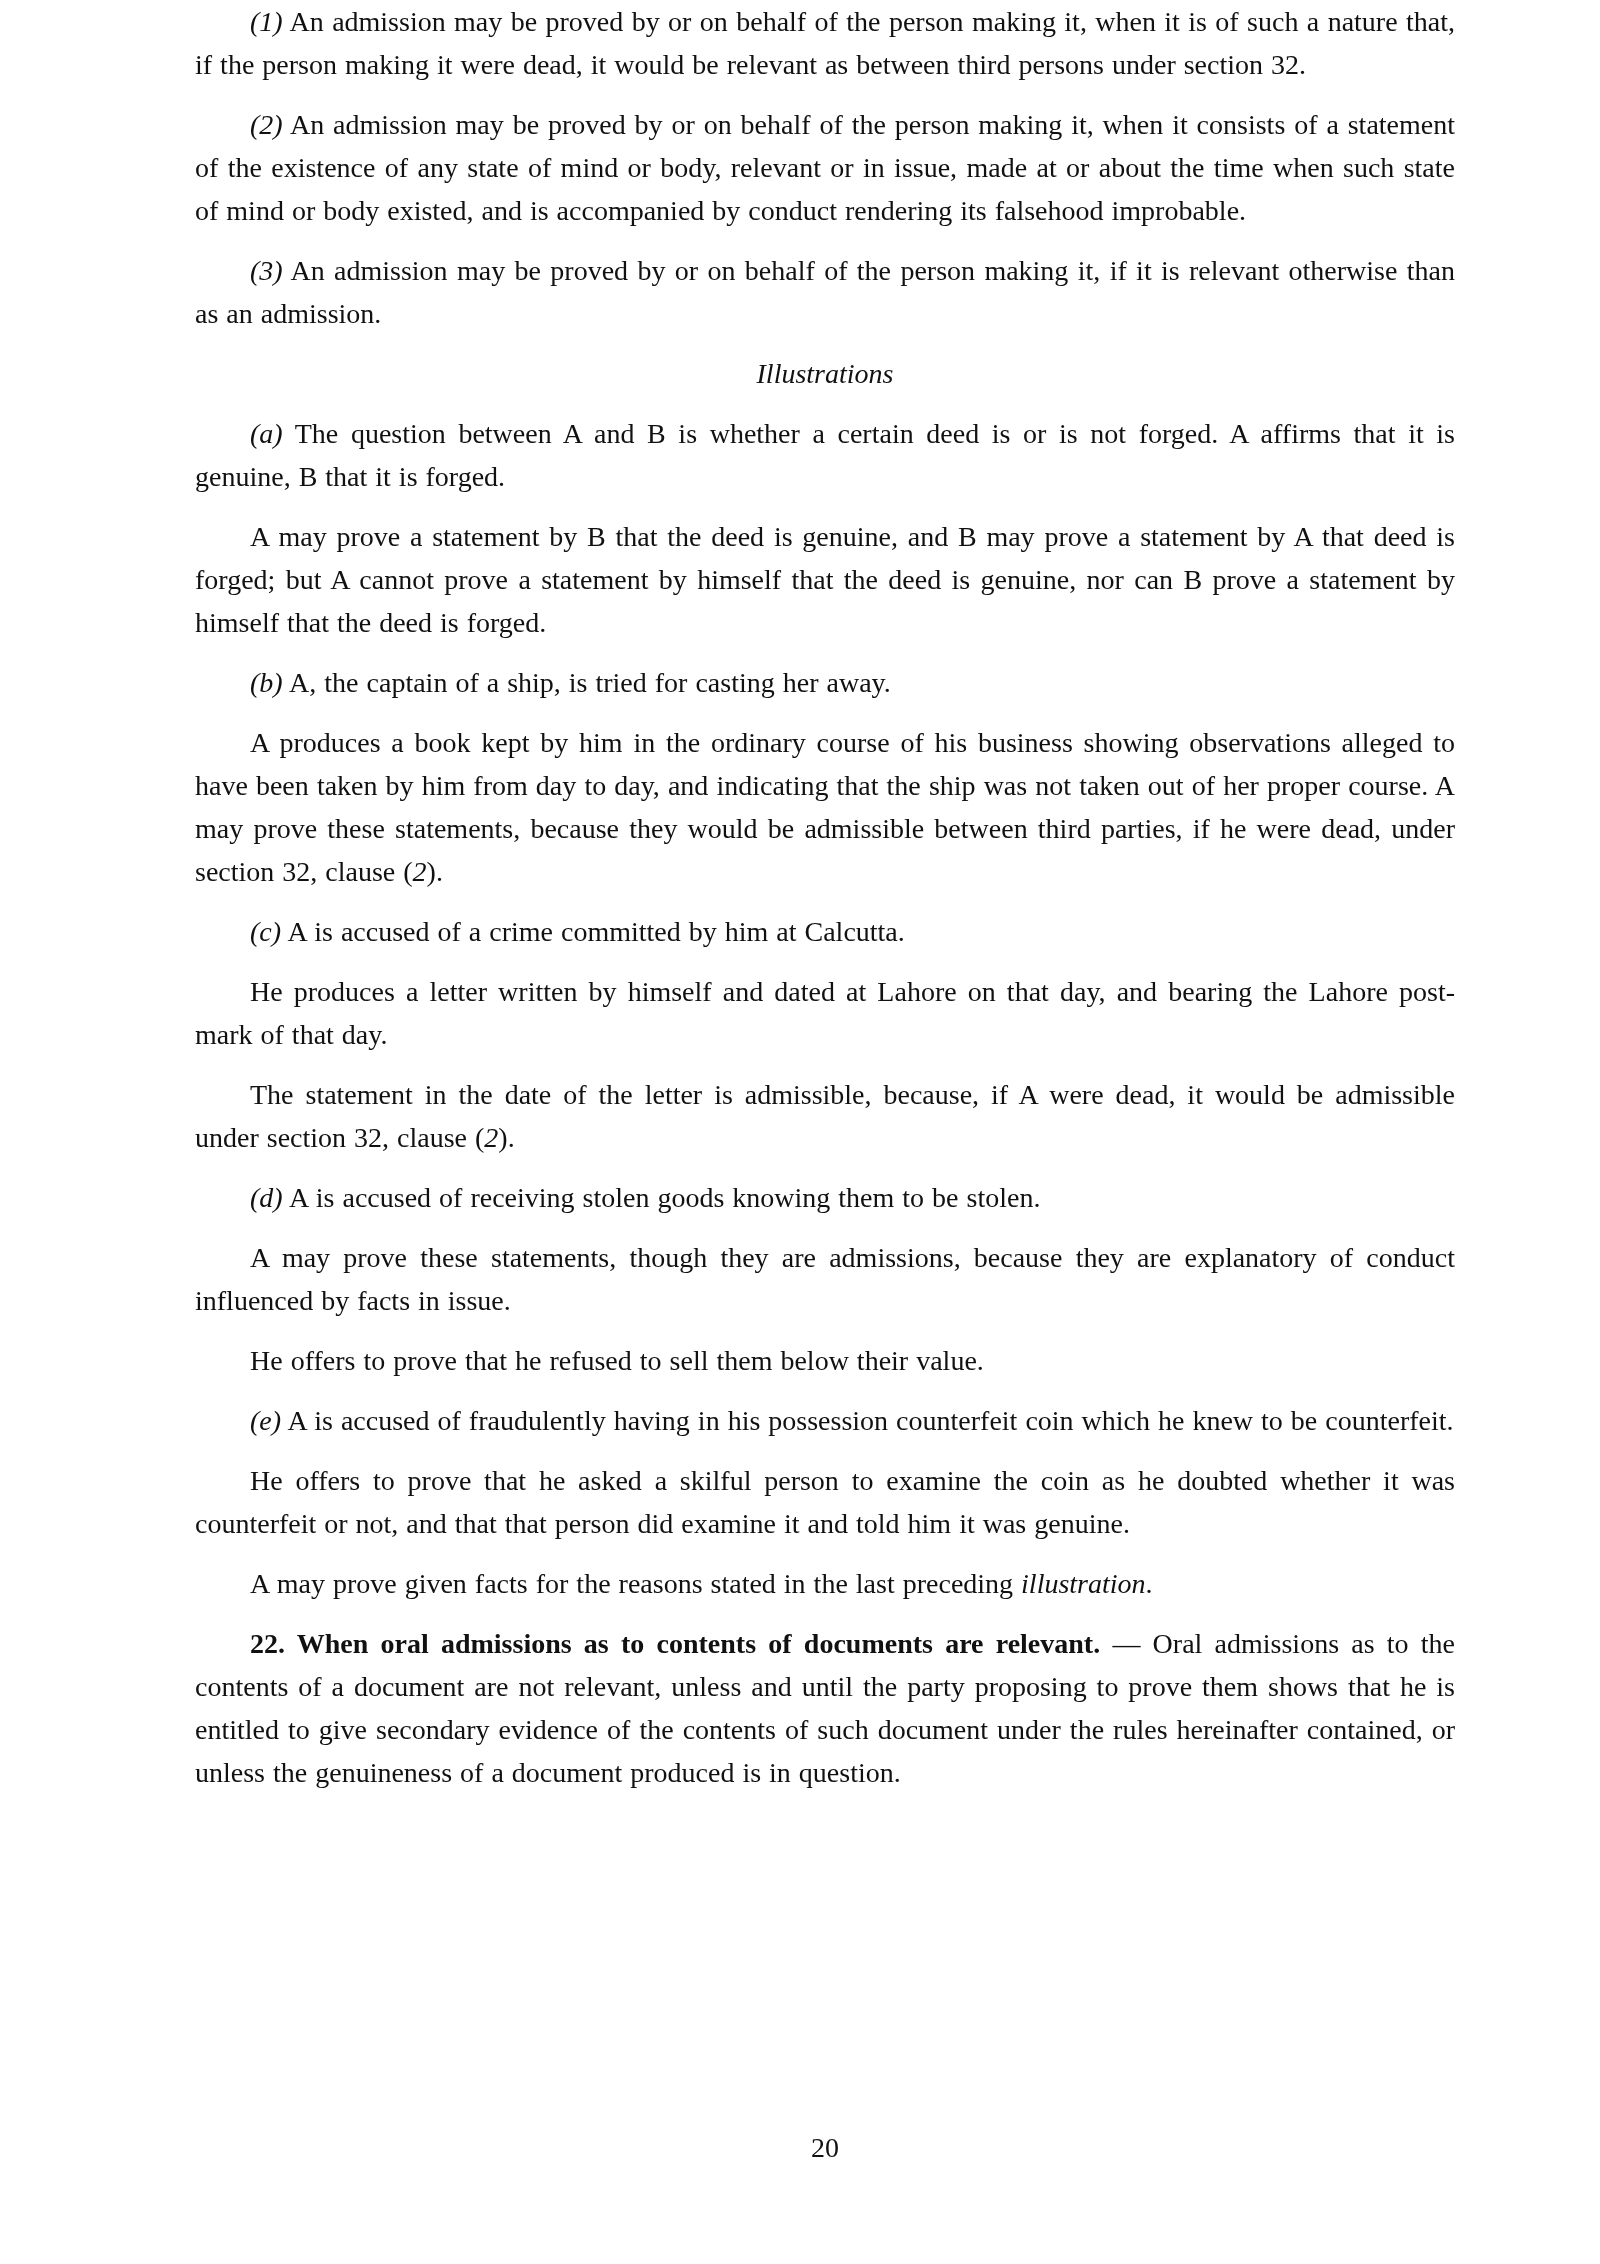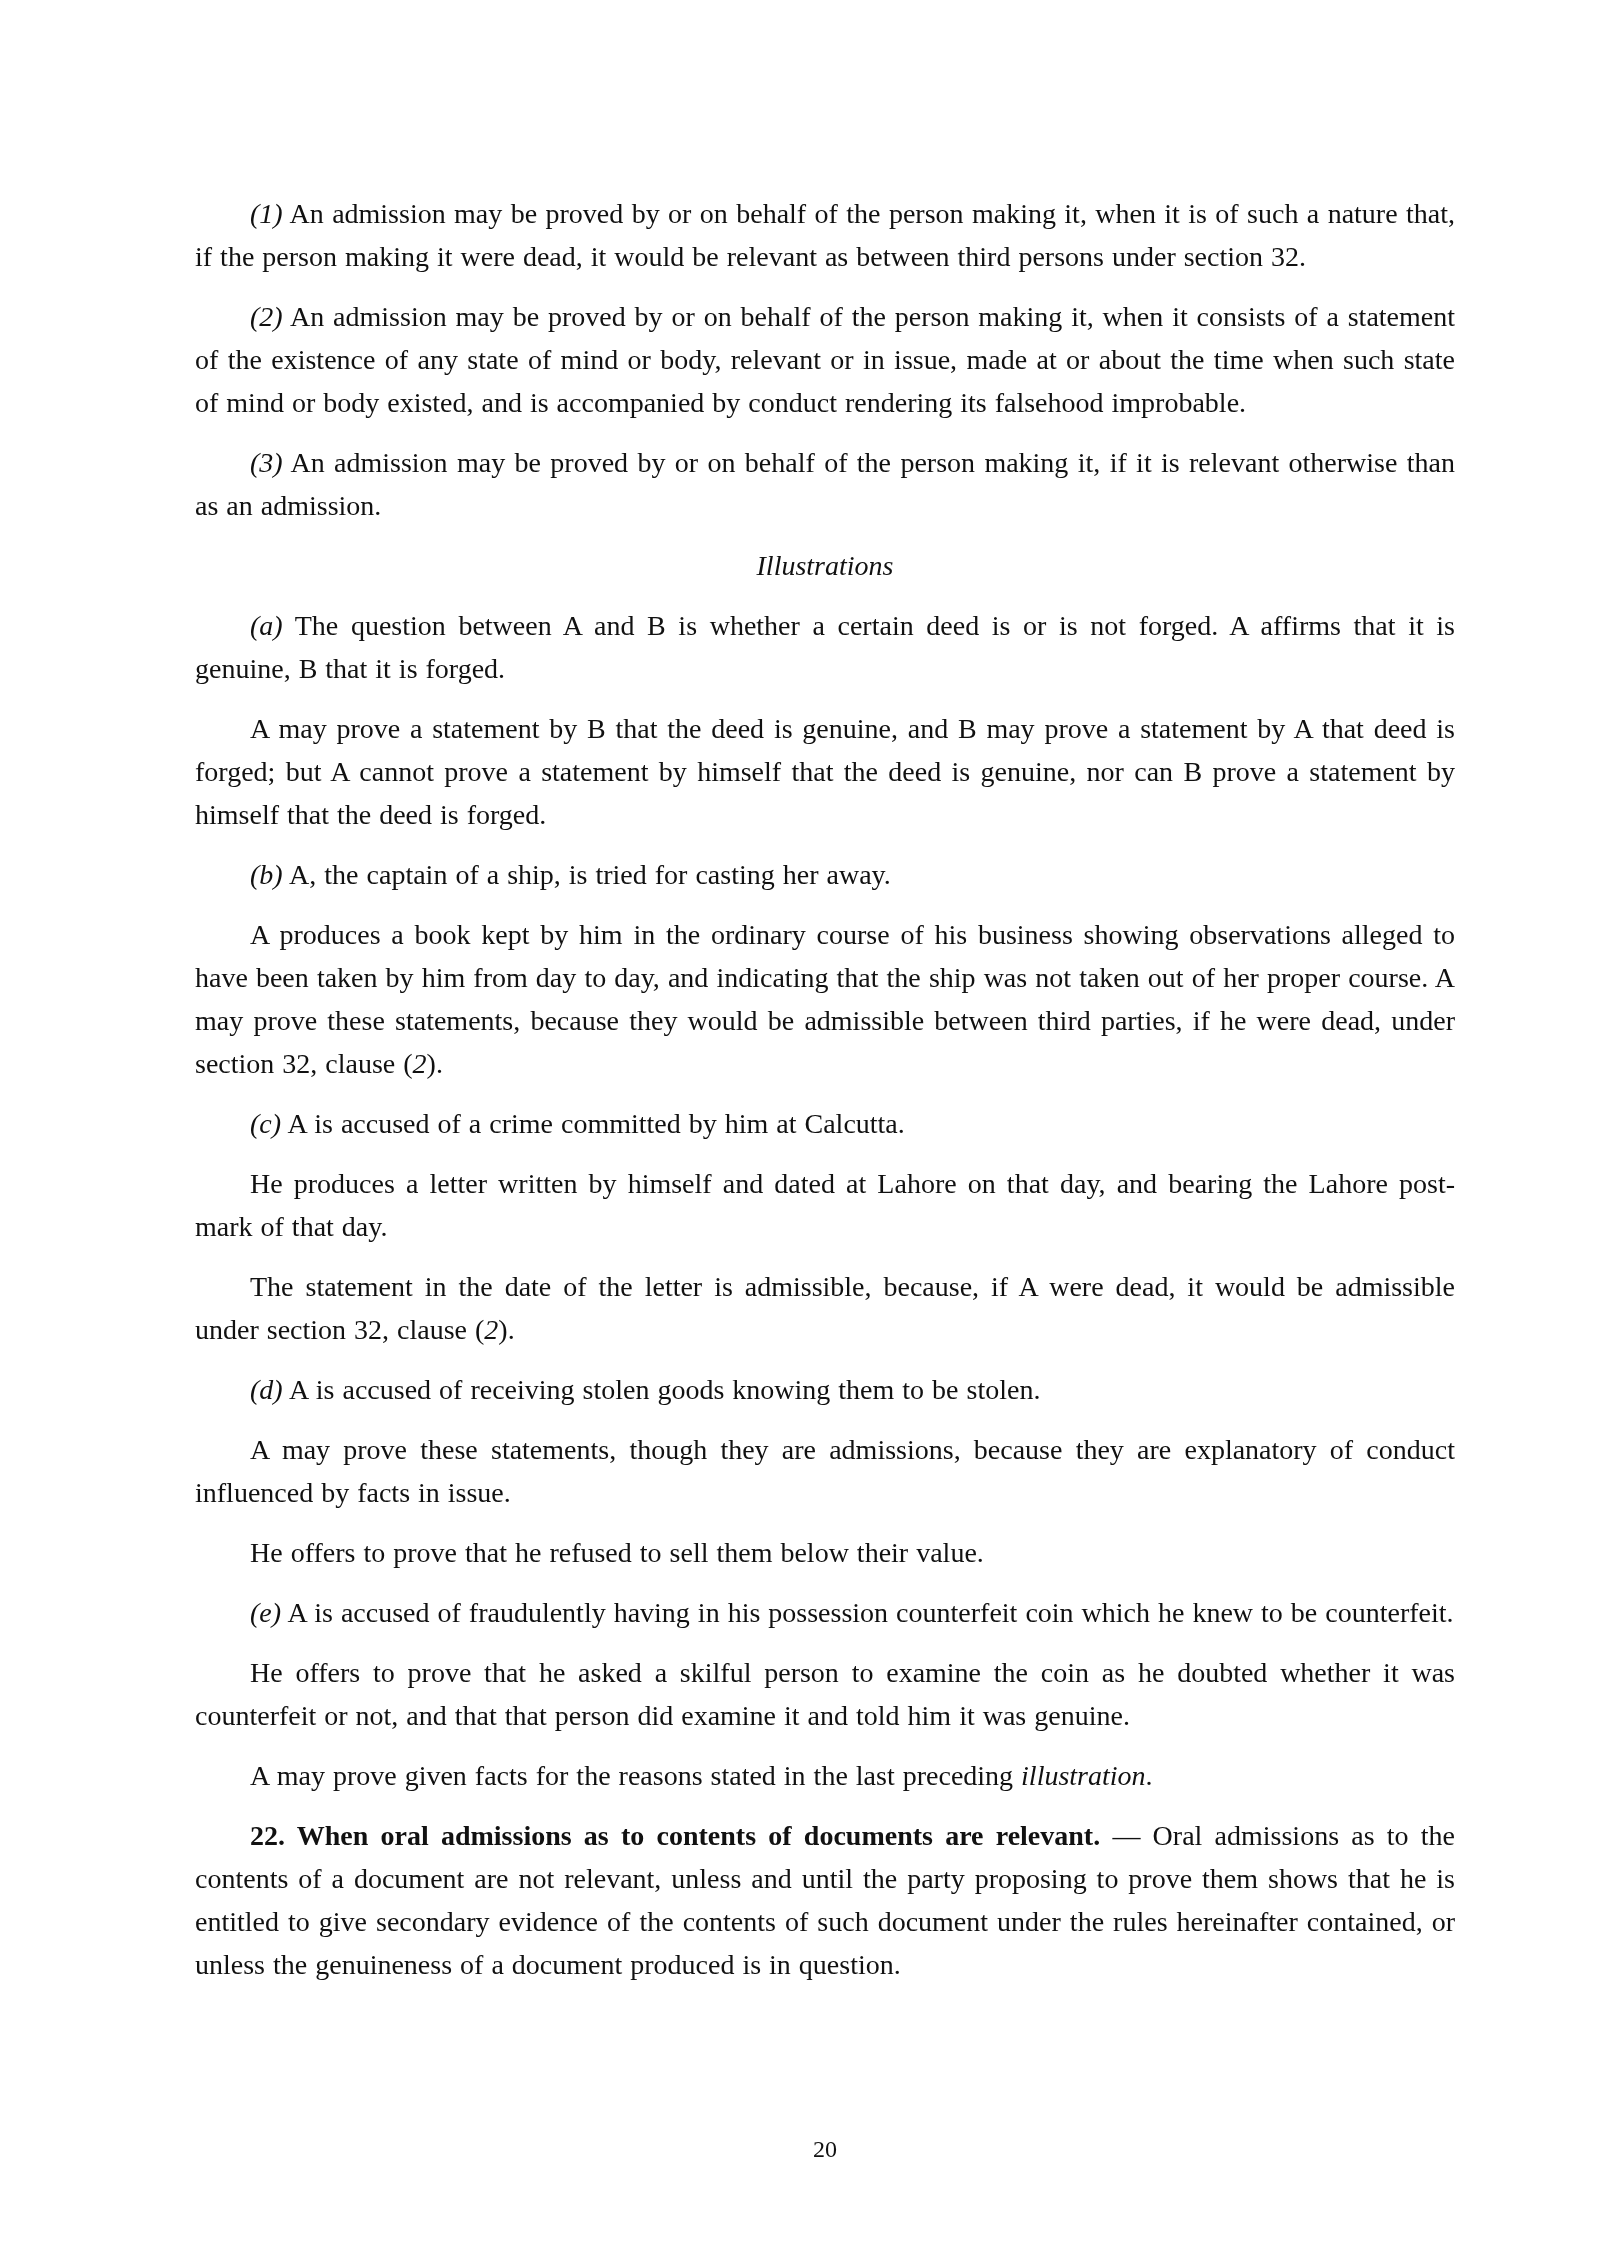--- a/index.html
+++ b/index.html
@@ -16,21 +16,20 @@
     font-family: "Liberation Serif", "DejaVu Serif", serif;
     font-size: 28px;
     line-height: 43px;
     overflow: hidden;
   }
   .content {
     position: absolute;
     top: 0;
     left: 195px;
     right: 145px;
-    padding-top: 192px;
   }
   .para {
     margin: 17px 0 0 0;
     text-align: justify;
     text-indent: 55px;
     word-spacing: 1px;
   }
   .para:first-child {
     margin-top: 0;
   }
@@ -41,21 +40,21 @@
   .run.italic { font-style: italic; text-align: center; }
   .run.bold   { font-weight: bold; }
   .page-footer {
     position: absolute;
     top: 2126px;
     left: 195px;
     right: 145px;
     text-align: center;
   }
   .page-number {
-    font-size: 24px;
+    font-size: 28px;
   }
 </style>
 </head>
 <body>
 
 <div class="page">
   <main class="content">
       <p class="para"><span class="run italic">(1)</span><span class="run normal"> An admission may be proved by or on behalf of the person making it, when it is of such a nature that, if the person making it were dead, it would be relevant as between third persons under section 32.</span></p>
       <p class="para"><span class="run italic">(2)</span><span class="run normal"> An admission may be proved by or on behalf of the person making it, when it consists of a statement of the existence of any state of mind or body, relevant or in issue, made at or about the time when such state of mind or body existed, and is accompanied by conduct rendering its falsehood improbable.</span></p>
       <p class="para"><span class="run italic">(3)</span><span class="run normal"> An admission may be proved by or on behalf of the person making it, if it is relevant otherwise than as an admission.</span></p>

